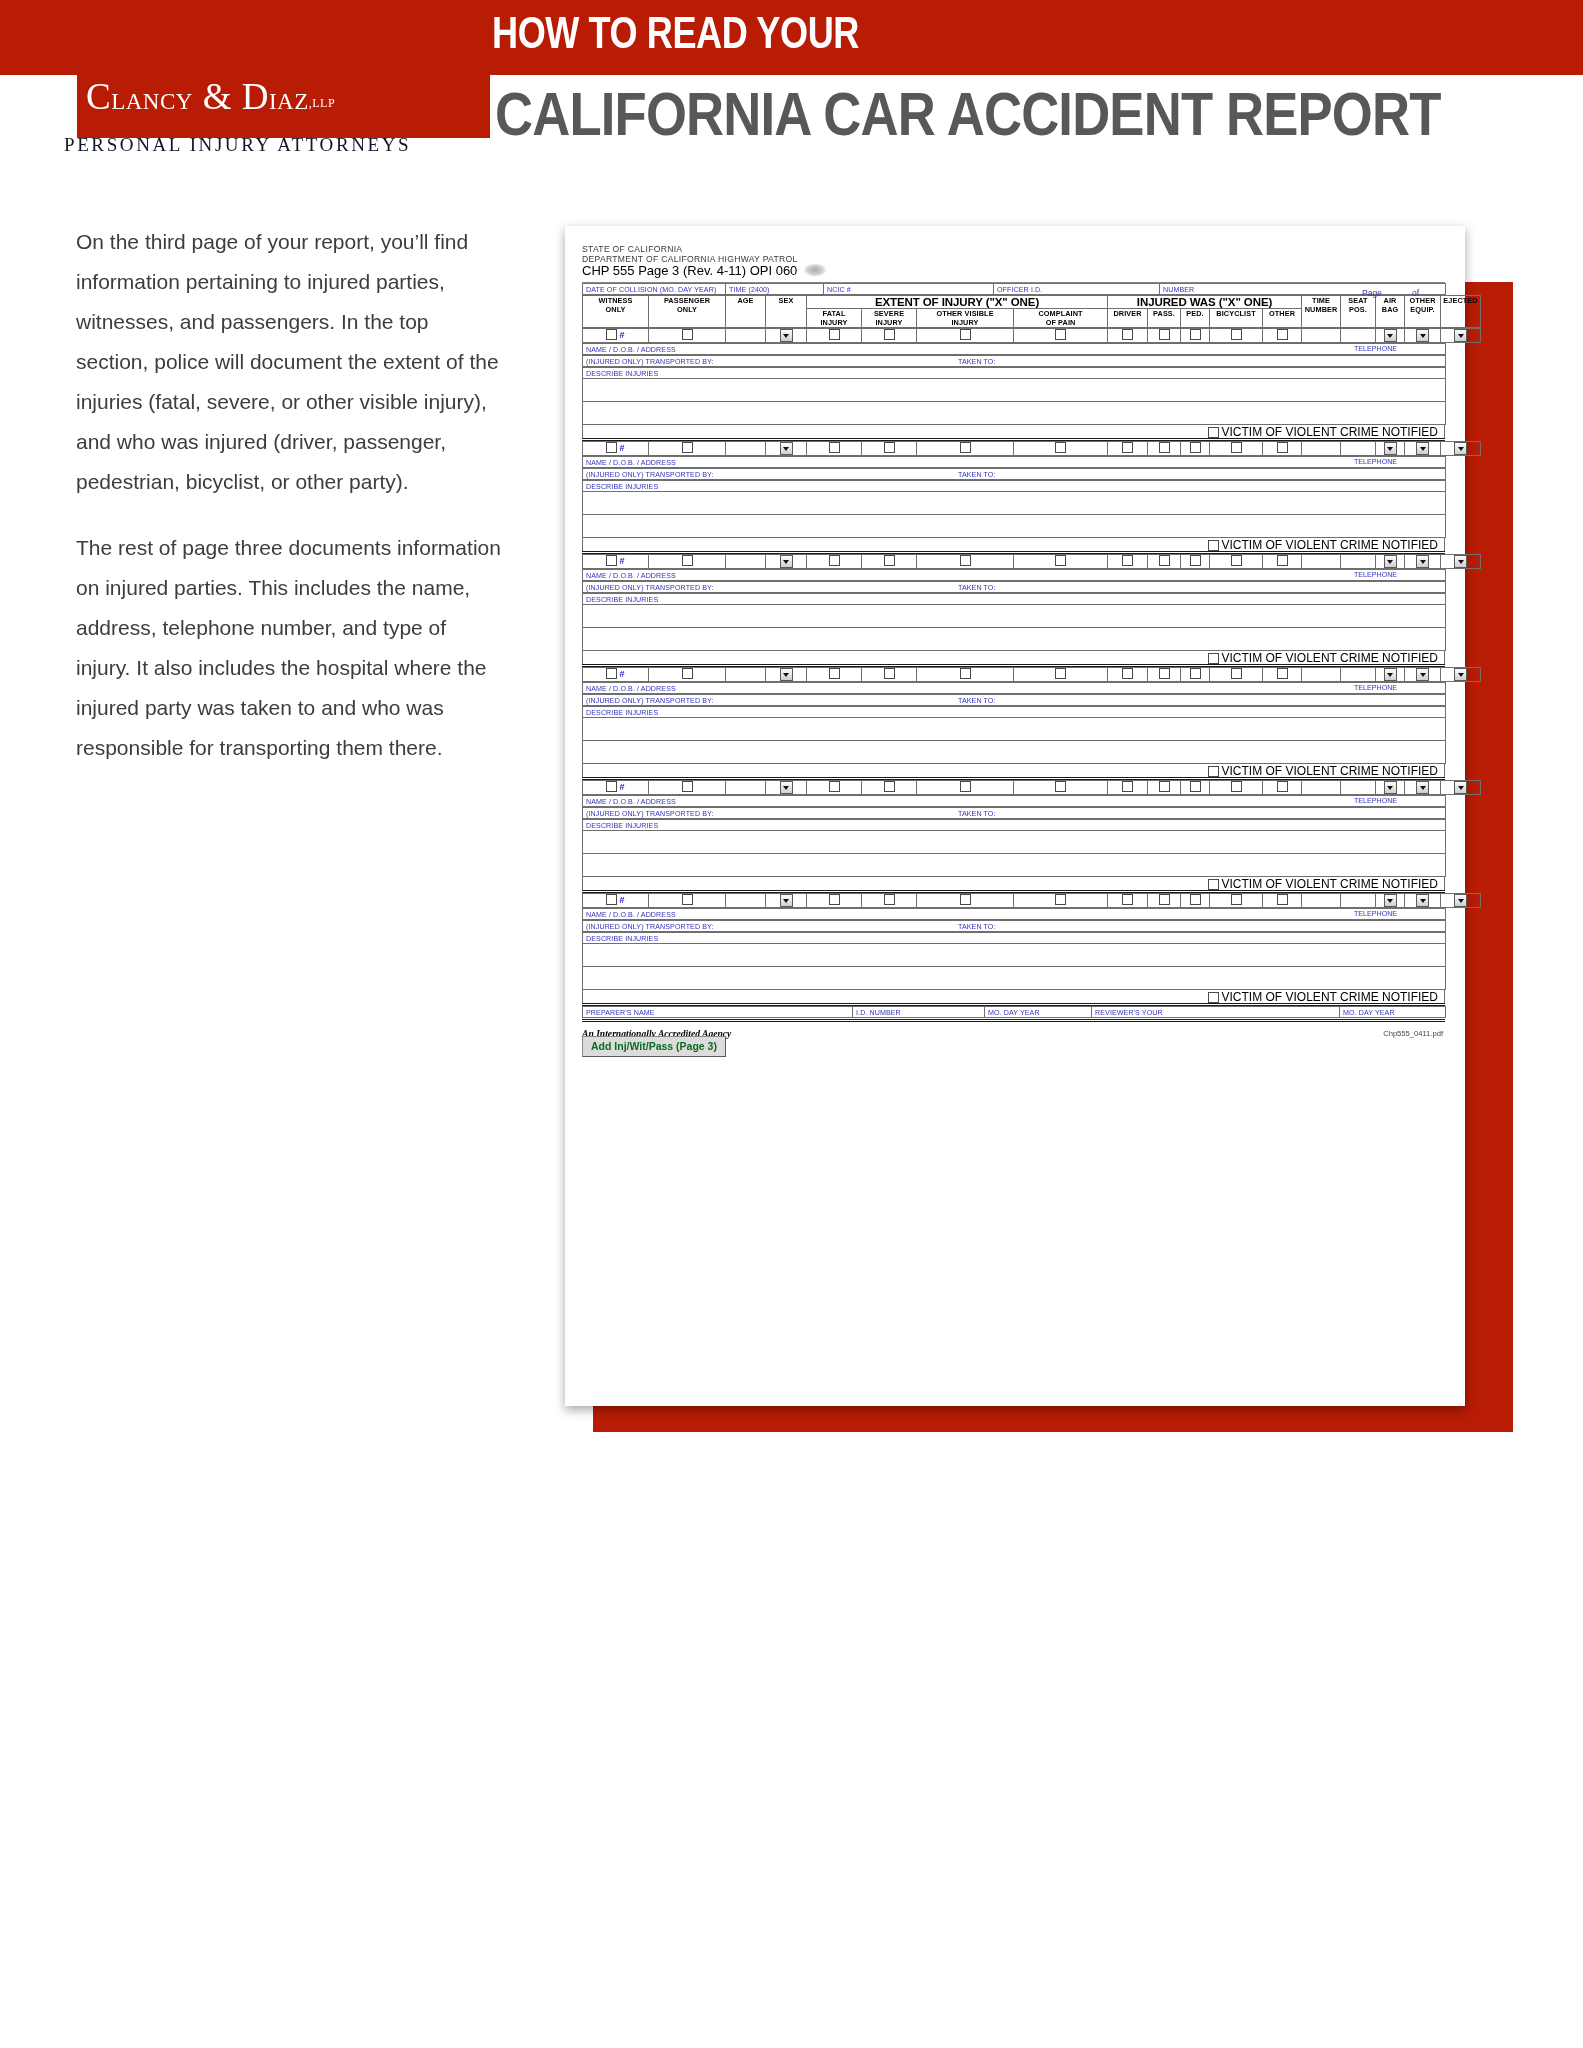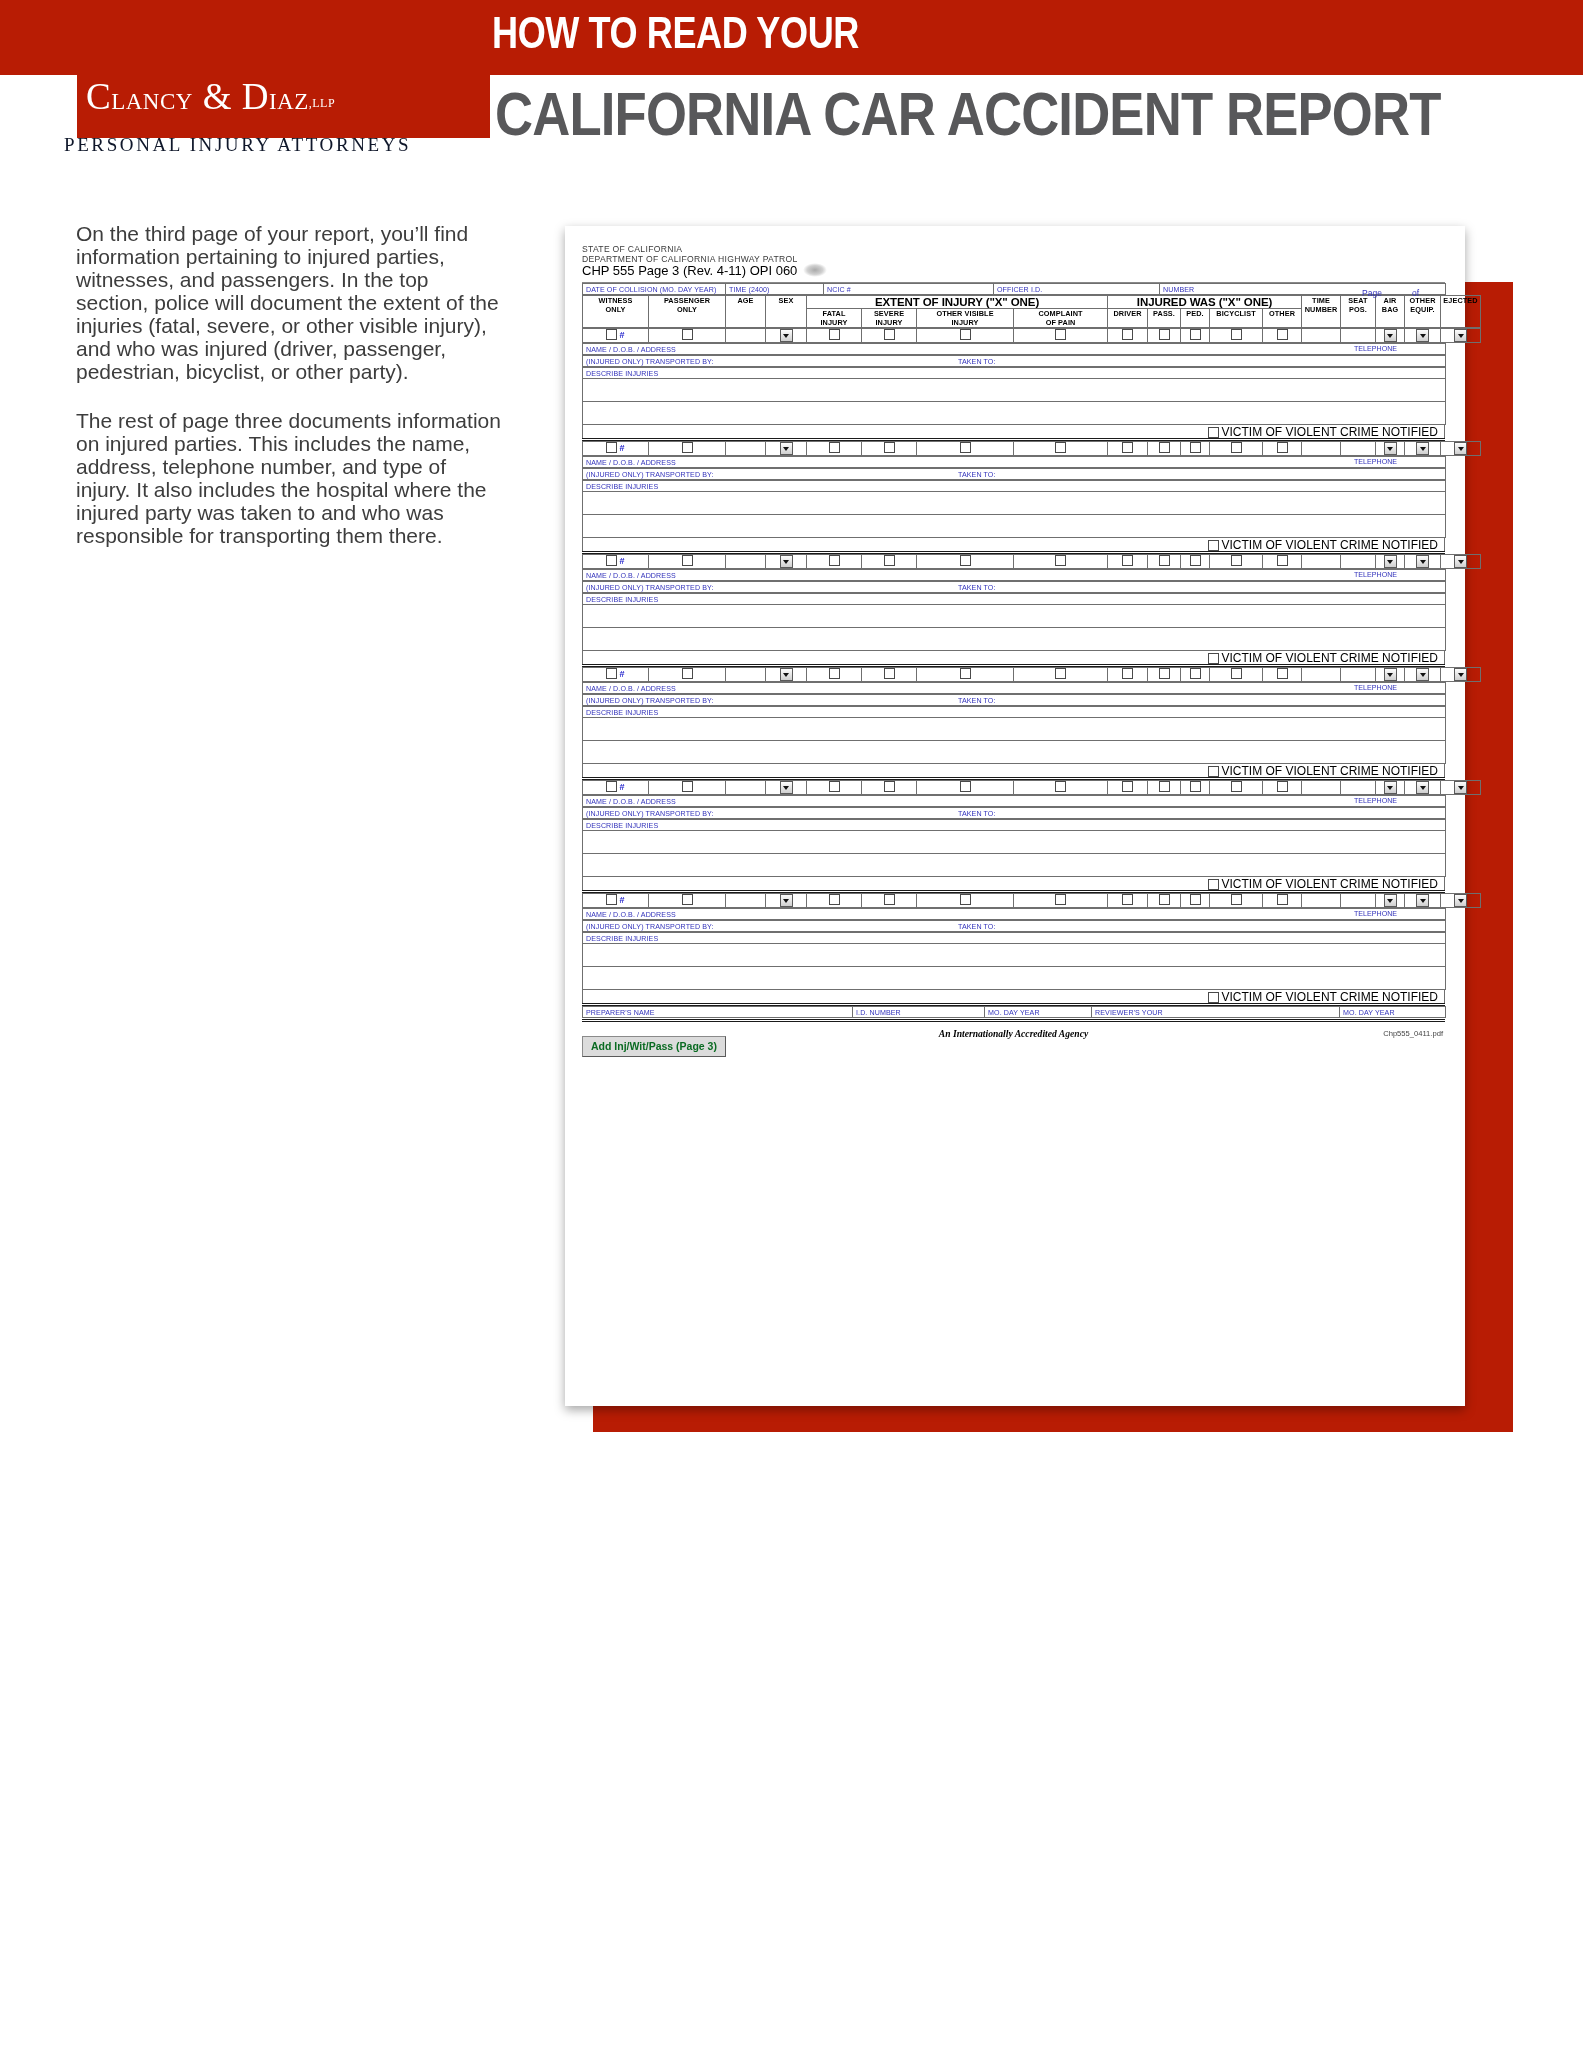--- a/index.html
+++ b/index.html
@@ -82,21 +82,21 @@
   
   .left-col {
     position: absolute;
     left: 76px; top: 222px;
     width: 430px;
   }
   .left-col p {
     margin: 0 0 26px 0;
     color: #3d3d3d;
     font-size: 21px;
-    line-height: 23px;
+    line-height: 40px;
   }
 
   
   .red-panel {
     position: absolute;
     left: 593px; top: 282px;
     width: 920px; height: 1150px;
     background: #b81c04;
   }
 
@@ -237,21 +237,20 @@
     border-top: 1.4px solid #1a1a1a;
     border-bottom: 1.4px solid #1a1a1a;
     box-sizing: border-box;
     margin-top: 1px;
   }
   .footer-row {
     position: relative; width: 863px; height: 26px;
   }
   .accredited {
     position: absolute; left: 0; right: 0; top: 6px;
-    text-align: center;
     font-family: "Liberation Serif", serif;
     font-weight: bold; font-style: italic;
     font-size: 9.6px;
   }
   .doccode {
     position: absolute; right: 2px; top: 7px;
     font-size: 7.6px; color: #444;
   }
   .add-btn {
     position: absolute; left: 0; top: 14px;

